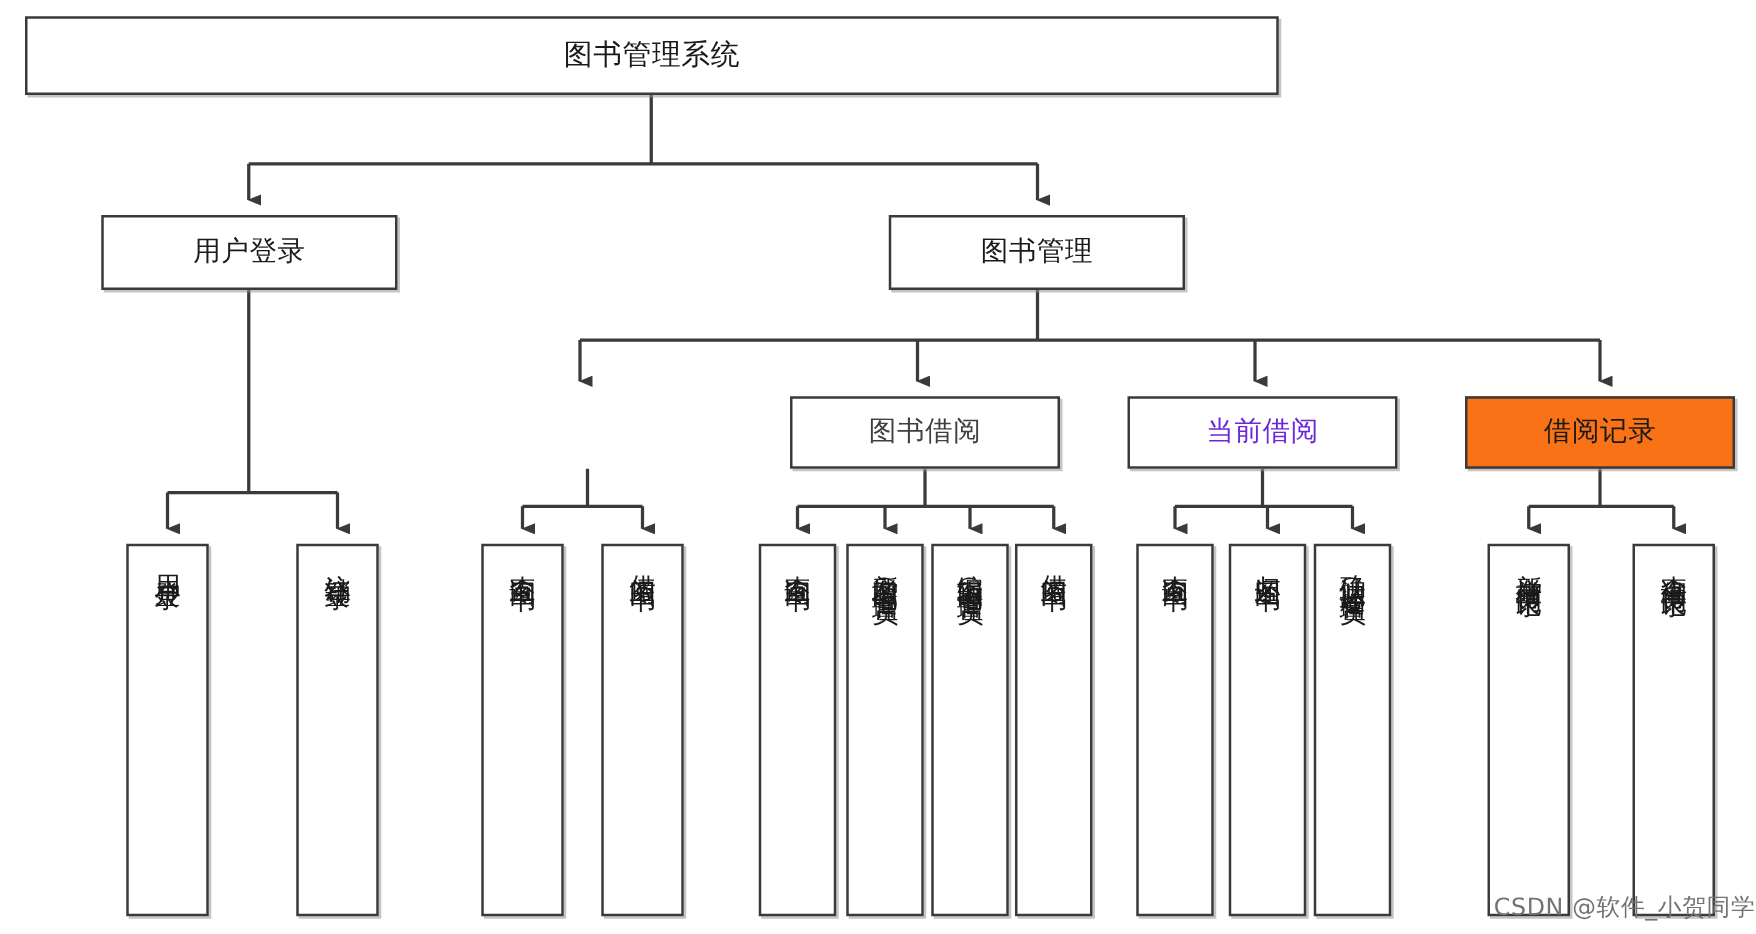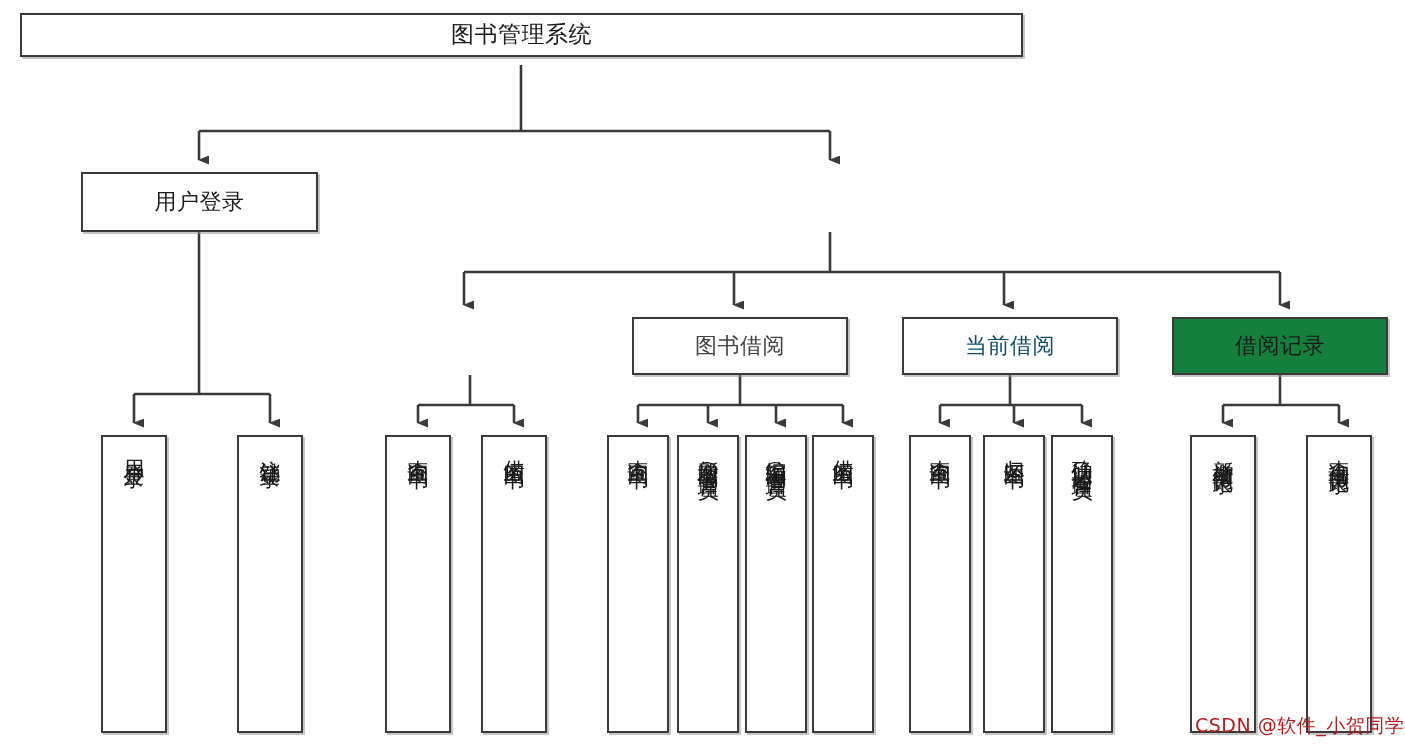--- a/index.html
+++ b/index.html
@@ -120,35 +120,38 @@
       <path d="M 1014 405 L 1014 423" marker-end="url(#arrowhead)"></path>
       <path d="M 1082 405 L 1082 423" marker-end="url(#arrowhead)"></path>
 
       <path d="M 1280 375 L 1280 405"></path>
       <path d="M 1223 405 L 1339 405"></path>
       <path d="M 1223 405 L 1223 423" marker-end="url(#arrowhead)"></path>
       <path d="M 1339 405 L 1339 423" marker-end="url(#arrowhead)"></path>
     </g>
   </svg>
 
-  <div class="node horiz root" style="left: 20px; top: 13px; width: 1003px; height: 44px; border-color: rgb(58, 58, 58); background: rgb(255, 255, 255); color: rgb(26, 26, 26);">
+  <div class="node horiz root" style="left: 20px; top: 13px; width: 1003px; height: 63px; border-color: rgb(58, 58, 58); background: rgb(255, 255, 255); color: rgb(26, 26, 26);">
     <span class="label">图书管理系统</span>
   </div>
 
   <div class="node horiz" style="left: 81px; top: 172px; width: 237px; height: 60px; border-color: rgb(58, 58, 58); background: rgb(255, 255, 255); color: rgb(26, 26, 26);">
     <span class="label">用户登录</span>
   </div>
+  <div class="node horiz" style="left: 711px; top: 172px; width: 237px; height: 60px; border-color: rgb(58, 58, 58); background: rgb(255, 255, 255); color: rgb(26, 26, 26);">
+    <span class="label">图书管理</span>
+  </div>
 
   <div class="node horiz" style="left: 632px; top: 317px; width: 216px; height: 58px; border-color: rgb(58, 58, 58); background: rgb(255, 255, 255); color: #404040;">
     <span class="label">图书借阅</span>
   </div>
-  <div class="node horiz" style="left: 902px; top: 317px; width: 216px; height: 58px; border-color: rgb(58, 58, 58); background: rgb(255, 255, 255); color: #0c4a6e;">
+  <div class="node horiz" style="left: 902px; top: 317px; width: 216px; height: 58px; border-color: rgb(58, 58, 58); background: rgb(255, 255, 255); color: #6d28d9;">
     <span class="label">当前借阅</span>
   </div>
-  <div class="node horiz" style="left: 1172px; top: 317px; width: 216px; height: 58px; border-color: rgb(58, 58, 58); background: #15803d; color: rgb(26, 26, 26);">
+  <div class="node horiz" style="left: 1172px; top: 317px; width: 216px; height: 58px; border-color: rgb(58, 58, 58); background: #f97316; color: rgb(26, 26, 26);">
     <span class="label">借阅记录</span>
   </div>
 
   <div class="node vert" style="left: 101px; top: 435px; width: 66px; height: 298px; border-color: rgb(58, 58, 58); background: rgb(255, 255, 255); color: rgb(26, 26, 26);">
     <span class="label">用户登录</span>
   </div>
   <div class="node vert" style="left: 237px; top: 435px; width: 66px; height: 298px; border-color: rgb(58, 58, 58); background: rgb(255, 255, 255); color: rgb(26, 26, 26);">
     <span class="label">注销登录</span>
   </div>
   <div class="node vert" style="left: 385px; top: 435px; width: 66px; height: 298px; border-color: rgb(58, 58, 58); background: rgb(255, 255, 255); color: rgb(26, 26, 26);">
@@ -178,14 +181,14 @@
   <div class="node vert" style="left: 1051px; top: 435px; width: 62px; height: 298px; border-color: rgb(58, 58, 58); background: rgb(255, 255, 255); color: rgb(26, 26, 26);">
     <span class="label">确认归还（管理员）</span>
   </div>
   <div class="node vert" style="left: 1190px; top: 435px; width: 66px; height: 298px; border-color: rgb(58, 58, 58); background: rgb(255, 255, 255); color: rgb(26, 26, 26);">
     <span class="label">新增借阅记录</span>
   </div>
   <div class="node vert" style="left: 1306px; top: 435px; width: 66px; height: 298px; border-color: rgb(58, 58, 58); background: rgb(255, 255, 255); color: rgb(26, 26, 26);">
     <span class="label">查询借阅记录</span>
   </div>
 
-  <div class="watermark" style="left: 1195px; top: 713px; color: #b91c1c;">CSDN @软件_小贺同学</div>
+  <div class="watermark" style="left: 1195px; top: 713px; color: #737373;">CSDN @软件_小贺同学</div>
 </div>
 
 </body></html>

